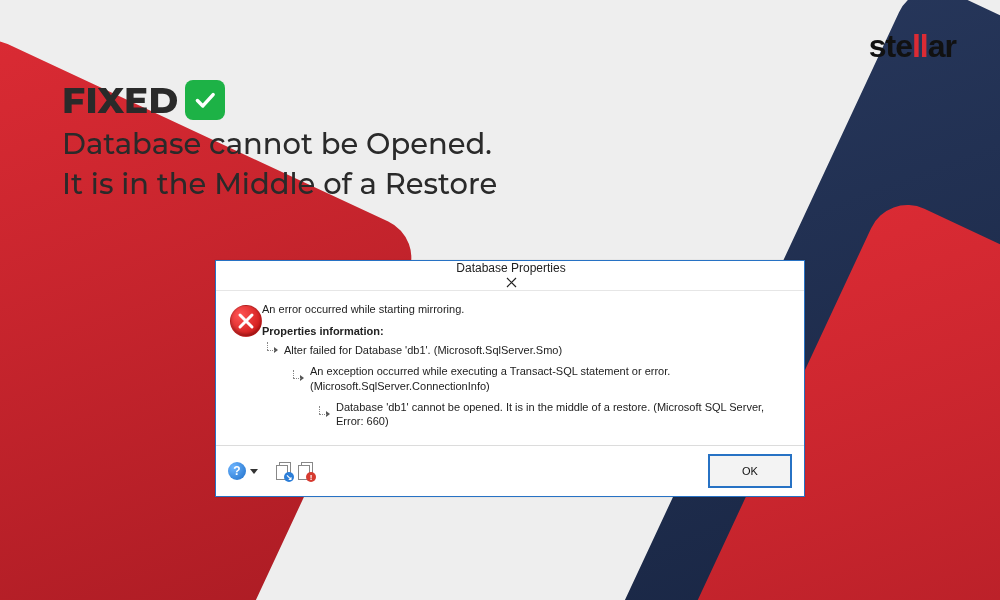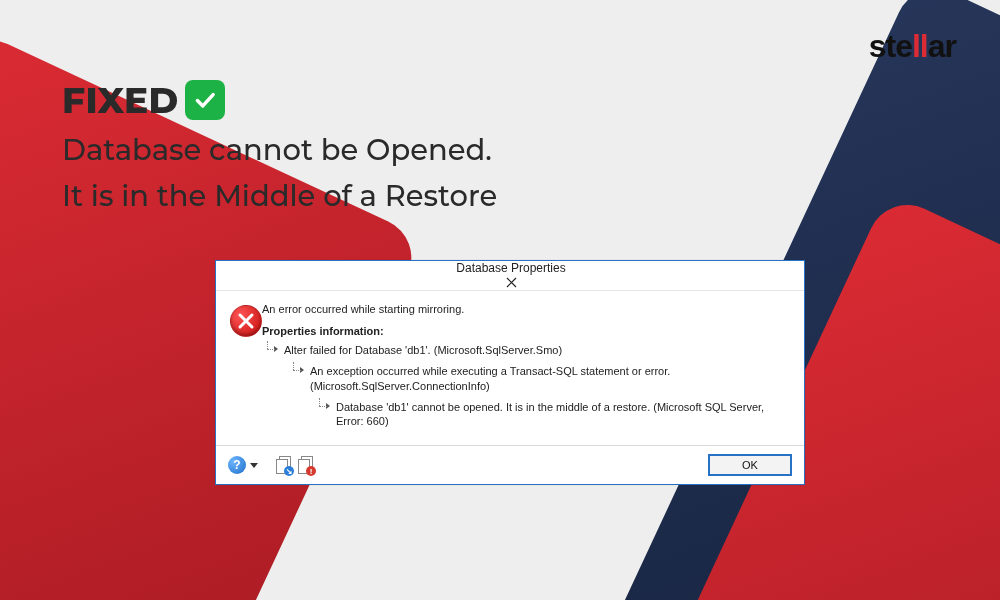--- a/index.html
+++ b/index.html
@@ -96,21 +96,21 @@
       display: flex;
       align-items: center;
       justify-content: center;
     }
     .subheading {
       font-family: Montserrat, "Segoe UI", sans-serif;
       font-size: 29px;
       font-weight: 500;
       color: #2a2a2a;
       line-height: 1.25;
-      margin-top: 10px;
+      margin-top: 4px;
     }
 
     
     .dialog {
       position: absolute;
       left: 215px;
       top: 260px;
       width: 590px;
       background: #fff;
       border: 1px solid #2772c4;
@@ -162,21 +162,21 @@
       font-weight: 900;
       font-size: 22px;
       font-family: Arial, sans-serif;
       box-shadow: inset 0 -2px 3px rgba(0,0,0,0.25);
     }
     .msg-col { flex: 1; color: #222; }
     .msg-main { margin-bottom: 10px; }
     .msg-heading { font-weight: 700; margin-bottom: 6px; }
     .tree-row {
       display: flex;
-      align-items: flex-start;
+      align-items: center;
       gap: 4px;
       margin-bottom: 6px;
       line-height: 1.35;
     }
     .tree-indent-1 { padding-left: 4px; }
     .tree-indent-2 { padding-left: 30px; }
     .tree-indent-3 { padding-left: 56px; }
     .tree-arrow {
       flex-shrink: 0;
       margin-top: 1px;
@@ -260,21 +260,21 @@
       width: 10px; height: 10px;
       border-radius: 50%;
       display: flex; align-items: center; justify-content: center;
       font-size: 8px; font-weight: 700;
     }
     .doc-badge.blue { background: #2c7ed8; color: #fff; }
     .doc-badge.red { background: #d63a2f; color: #fff; }
 
     .ok-button {
       width: 84px;
-      height: 22px;
+      height: 34px;
       border: 2px solid #2772c4;
       background: #f3f3f3;
       font-size: 11px;
       color: #111;
       display: flex;
       align-items: center;
       justify-content: center;
       cursor: pointer;
     }
   </style>

